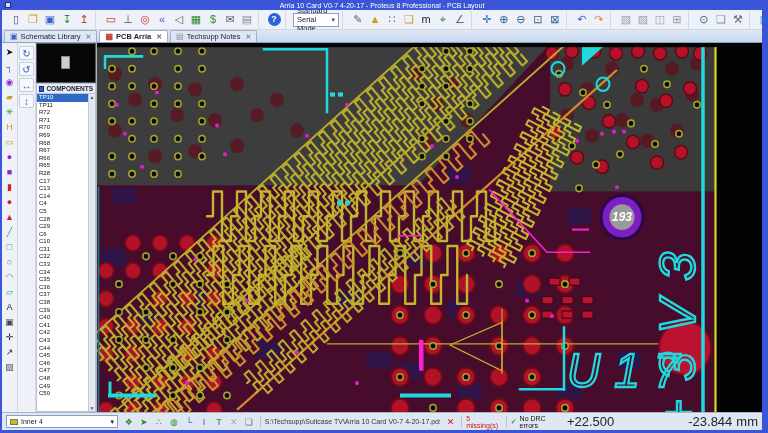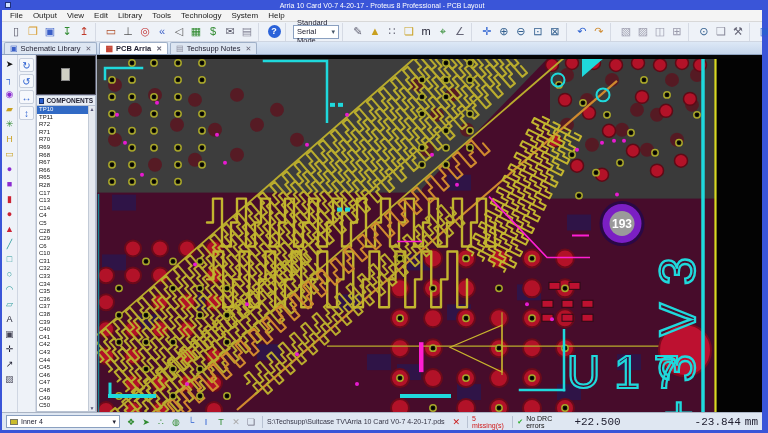--- a/index.html
+++ b/index.html
@@ -35,54 +35,43 @@
   .pstack{flex:1;display:flex;flex-direction:column;min-width:0;}
   .preview{height:40px;background:#060606;border:1px solid #556;position:relative;}
   .preview .part{position:absolute;left:24px;top:12px;width:9px;height:13px;background:#cfcfc4;border:1px solid #888;}
   .phead{height:11px;display:flex;align-items:center;gap:2px;font-size:6.5px;font-weight:bold;color:#223;background:#e8edf5;border:1px solid #b8c2d2;padding:0 2px;}
   .phead .pico{width:6px;height:6px;background:#2a5fd0;border:1px solid #14306e;}
   .plist{flex:1;background:#fff;border:1px solid #b8c2d2;border-top:none;overflow:hidden;position:relative;font-size:6px;color:#111;}
   .plist .row{height:7.6px;line-height:7.6px;padding-left:2px;white-space:nowrap;}
   .plist .row.selected{background:#316ac5;color:#fff;}
   .pscroll{position:absolute;right:0;top:0;bottom:0;width:7px;background:#e4e8ef;border-left:1px solid #c2cad6;display:flex;flex-direction:column;justify-content:space-between;align-items:center;font-size:5px;color:#557;}
   
-  .canvas{flex:1;position:relative;background:#000;min-width:0;}
+  .canvas{flex:1;position:relative;background:#000;min-width:0;font-style:italic;}
   .canvas svg{display:block;width:100%;height:100%;}
   
   .statusbar{height:18px;background:#dfe7f2;border-top:1px solid #aab4c4;display:flex;align-items:center;padding:0 4px;gap:4px;font-size:7px;color:#223;flex:0 0 auto;}
   .layercombo{display:flex;align-items:center;gap:3px;background:#fff;border:1px solid #8aa0c0;height:13px;width:118px;padding:0 3px;font-size:7px;}
   .swatch{width:8px;height:6px;background:#c9bb2c;border:1px solid #776;}
   .sbtn{width:14px;height:14px;display:flex;align-items:center;justify-content:center;font-size:9px;}
   .sep{width:1px;height:12px;background:#b8c2d2;}
   .redmsg{color:#d01818;}
   .grnmsg{color:#111;display:flex;align-items:center;gap:3px;}
   .pathtxt{color:#334;white-space:nowrap;overflow:hidden;max-width:210px;}
-  .coord{font-family:Liberation Mono, monospace;font-size:11px;}
+  .coord{font-family:Liberation Sans, sans-serif;font-size:13px;}
 </style>
 </head>
 <body>
 
 <div class="window">
 
   <div class="titlebar">
     <div class="appico"></div>
     <span>Arria 10 Card V0-7 4-20-17 - Proteus 8 Professional - PCB Layout</span>
   </div>
 
-  <div class="menubar">
-      <span>File</span>
-      <span>Output</span>
-      <span>View</span>
-      <span>Edit</span>
-      <span>Library</span>
-      <span>Tools</span>
-      <span>Technology</span>
-      <span>System</span>
-      <span>Help</span>
-    </div>
 
   <div class="toolbar">
       <div class="tgroup">
         <div class="tbtn">
           <span class="icon-new-file" style="color: rgb(85, 85, 102);">▯</span>
         </div>
         <div class="tbtn">
           <span class="icon-open-folder" style="color: rgb(215, 154, 43);">❐</span>
         </div>
         <div class="tbtn">

